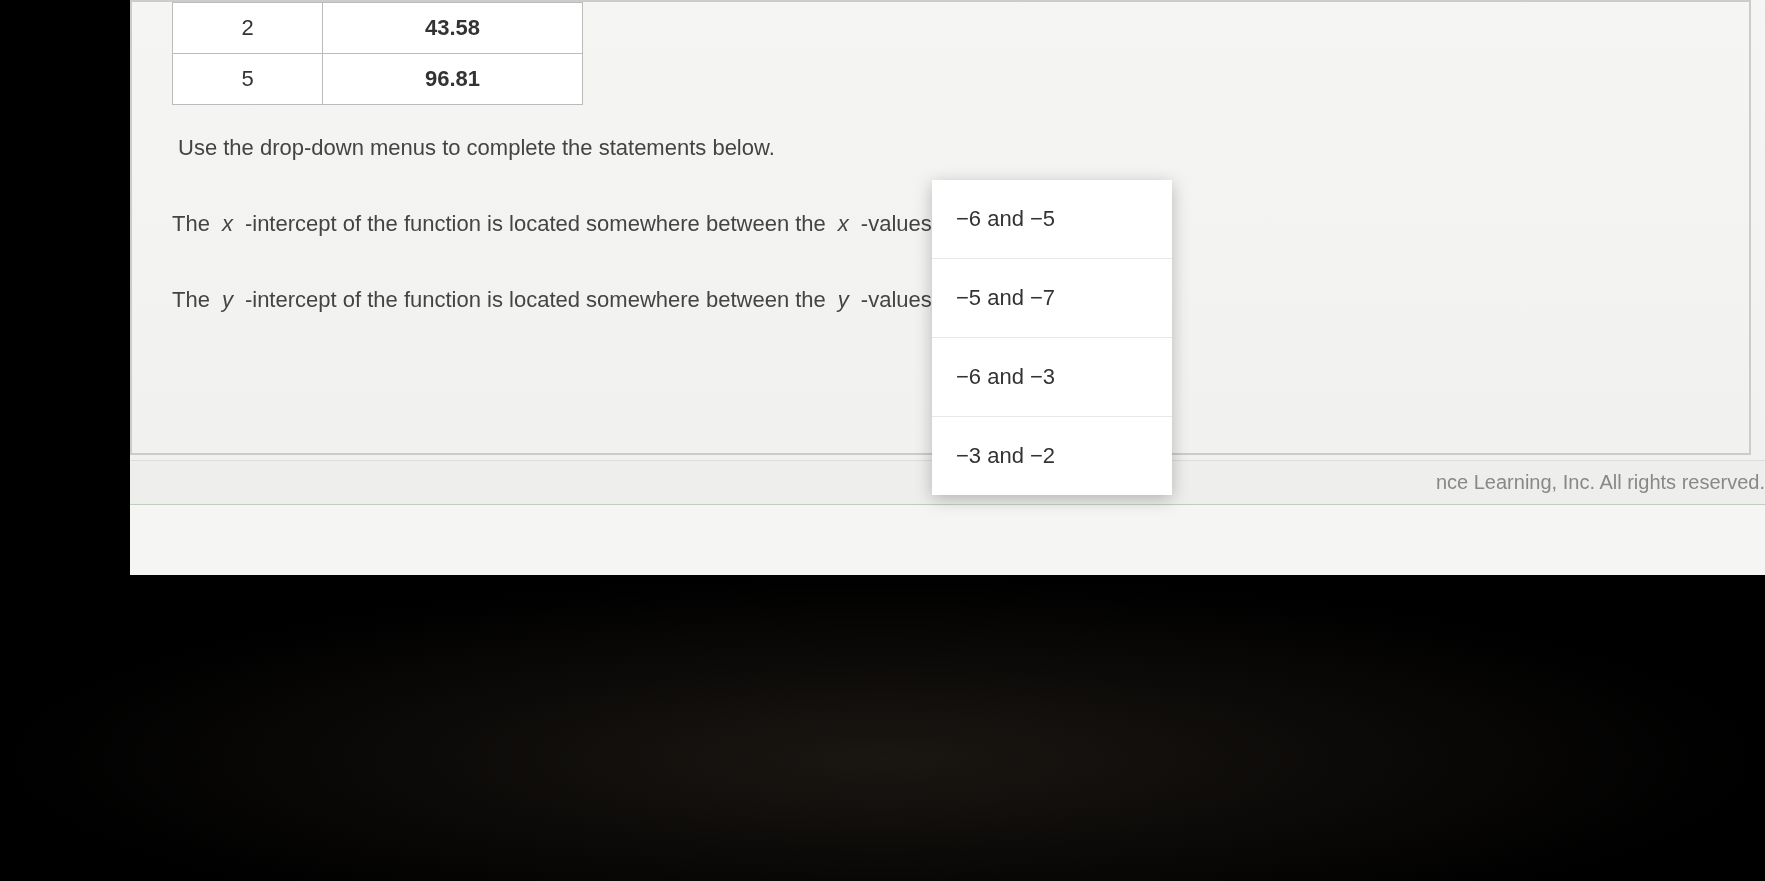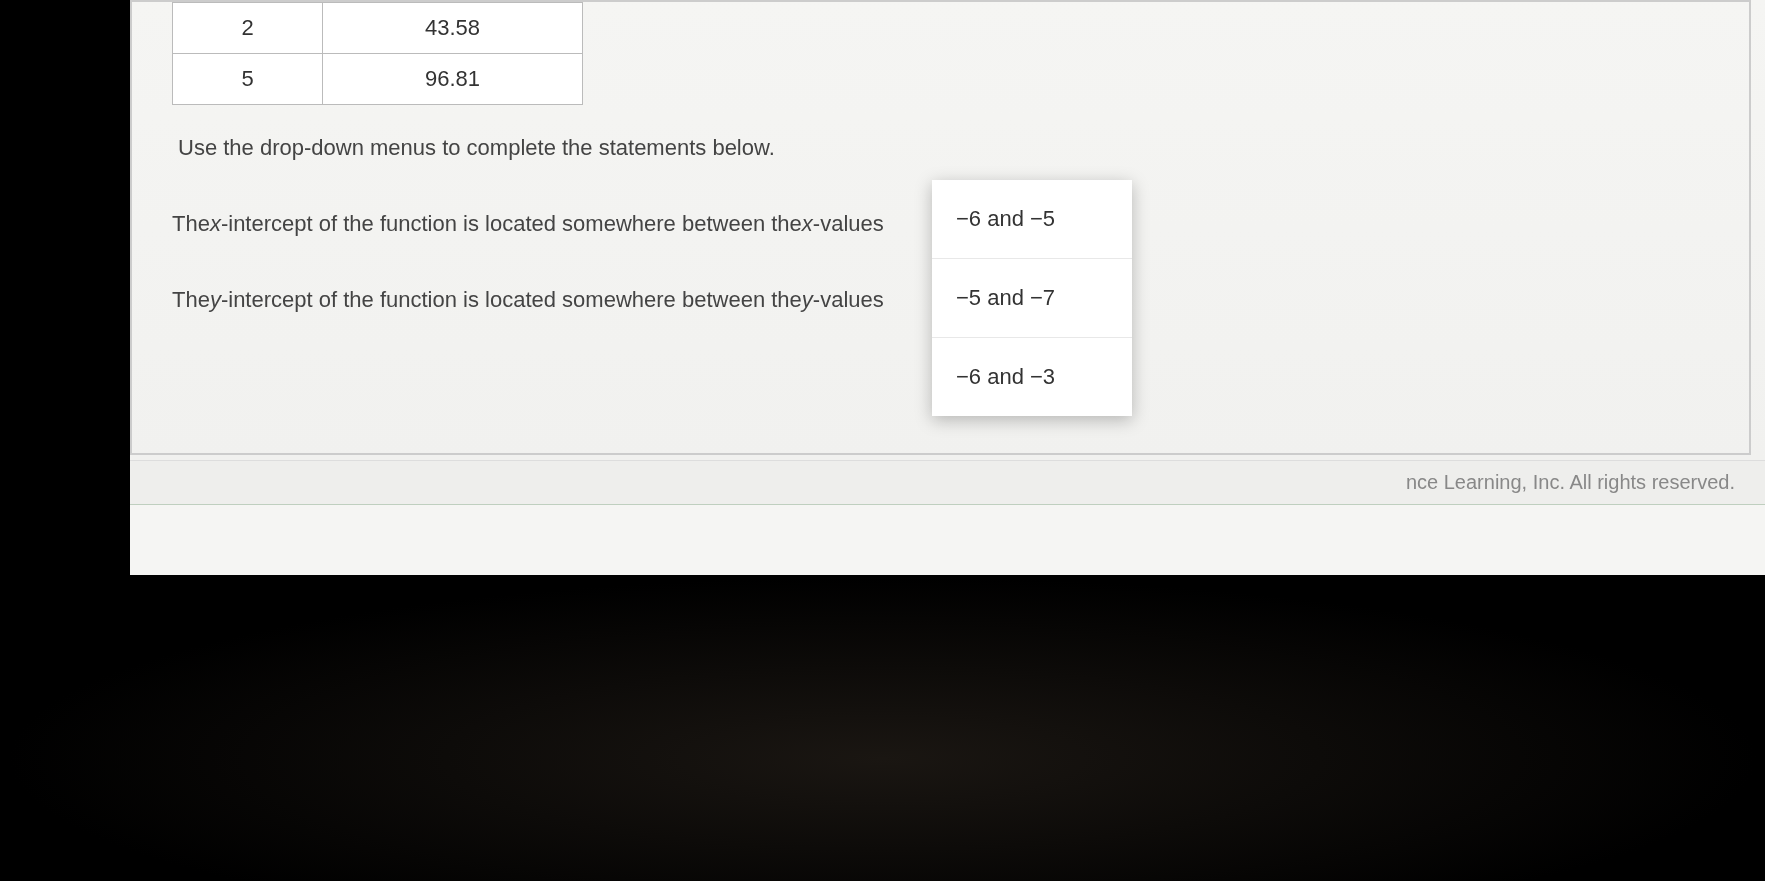--- a/index.html
+++ b/index.html
@@ -40,41 +40,43 @@
       text-align: center;
       font-size: 22px;
       color: #333;
       background: #fff;
     }
     .data-table td:first-child {
       width: 150px;
     }
     .data-table td:last-child {
       width: 260px;
+      font-weight: bold;
     }
     .instruction {
       font-size: 22px;
       color: #444;
       margin: 20px 0 40px 6px;
     }
     .statement {
       font-size: 22px;
       color: #444;
       margin: 50px 0;
       display: flex;
       align-items: center;
+      gap: 12px;
     }
     .statement .ital {
       font-style: italic;
     }
     .dropdown-menu {
       position: absolute;
       top: 178px;
       left: 800px;
-      width: 200px;
+      width: 240px;
       background: #fff;
       box-shadow: 0 4px 16px rgba(0,0,0,0.25);
       z-index: 10;
     }
     .dropdown-option {
       padding: 26px 24px;
       font-size: 22px;
       color: #333;
       border-bottom: 1px solid #e8e8e8;
       cursor: pointer;
@@ -89,21 +91,20 @@
       top: 460px;
       left: 0;
       right: 0;
       height: 45px;
       background: #eeeeec;
       border-top: 1px solid #ddd;
       border-bottom: 1px solid #bfcfbf;
       display: flex;
       align-items: center;
       justify-content: flex-end;
-      padding-right: 30px;
       font-size: 20px;
       color: #888;
     }
     .bottom-strip {
       position: absolute;
       top: 505px;
       left: 0;
       right: 0;
       height: 70px;
       background: #f5f5f3;
@@ -152,20 +153,21 @@
       <span class="ital">y</span>
       <span>-intercept of the function is located somewhere between the </span>
       <span class="ital">y</span>
       <span>-values</span>
     </div>
 
     <div class="dropdown-menu">
       <div class="dropdown-option">−6 and −5</div>
       <div class="dropdown-option">−5 and −7</div>
       <div class="dropdown-option">−6 and −3</div>
+      <div class="dropdown-option">−3 and −2</div>
     </div>
 
   </div>
 
   <div class="footer-bar">
     <span>nce Learning, Inc. All rights reserved.</span>
   </div>
 
   <div class="bottom-strip"></div>
 

